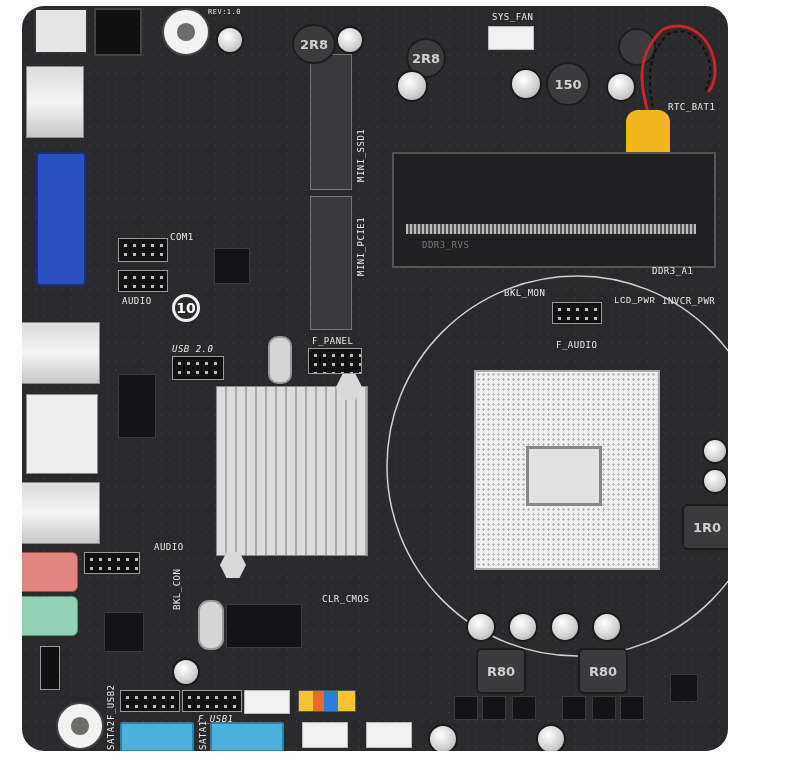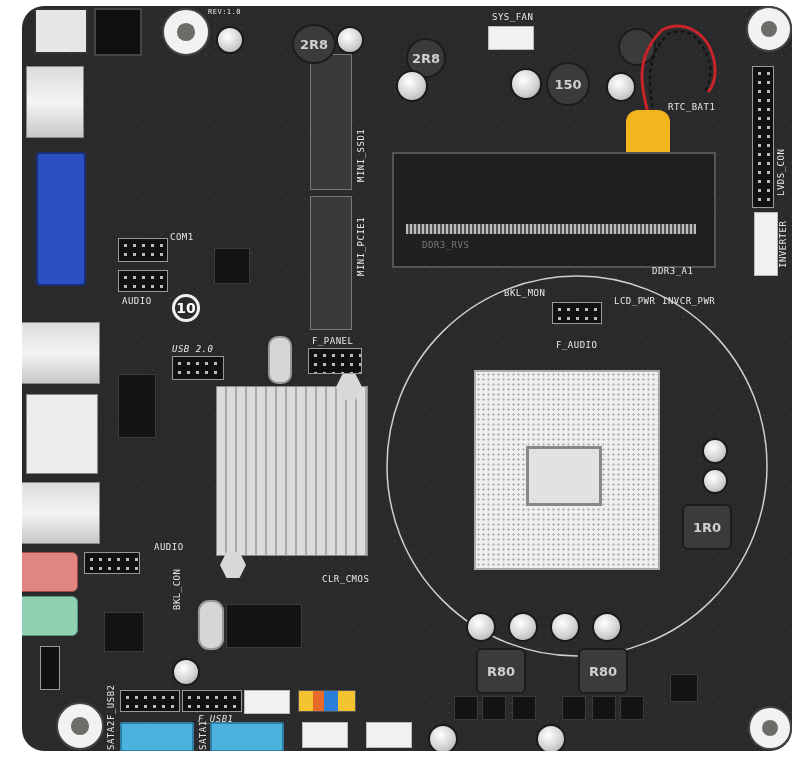--- a/index.html
+++ b/index.html
@@ -1,17 +1,17 @@
 <!DOCTYPE html>
 <html><head>
 <meta charset="utf-8">
 <style>
   html,body{margin:0;padding:0;background:#ffffff;}
   body{width:800px;height:763px;position:relative;overflow:hidden;font-family:"DejaVu Sans",sans-serif;}
-  .board{position:absolute;left:22px;top:6px;width:770px;height:745px;background:#2a2a2c;border-radius:22px;overflow:hidden;
+  .board{position:absolute;left:22px;top:6px;width:706px;height:745px;background:#2a2a2c;border-radius:22px;overflow:hidden;
     background-image:radial-gradient(rgba(255,255,255,0.05) 1px,transparent 1px);background-size:9px 9px;}
   .abs{position:absolute;}
   .silk{position:absolute;color:#e8e8e8;font-size:9px;letter-spacing:0.5px;white-space:nowrap;font-family:"DejaVu Sans Mono",monospace;}
   .silk.v{transform:rotate(-90deg);transform-origin:left top;}
   .ic{position:absolute;background:#141416;border:1px solid #3a3a3c;}
   .ind{position:absolute;background:#3b3b3d;border-radius:6px;border:2px solid #1c1c1c;color:#cfcfcf;font-weight:bold;font-size:13px;display:flex;align-items:center;justify-content:center;font-family:"DejaVu Sans",sans-serif;}
   .cap{position:absolute;border-radius:50%;background:radial-gradient(circle at 40% 35%,#ffffff,#cfcfcf 60%,#9a9a9a);border:2px solid #1a1a1a;}
   .mount{position:absolute;border-radius:50%;background:#f2f2f2;border:2px solid #444;}
   .mount::after{content:"";position:absolute;left:30%;top:30%;width:40%;height:40%;border-radius:50%;background:#6b6e68;}
   .usb{position:absolute;background:linear-gradient(#dcdcdc,#f4f4f4,#c8c8c8);border:1px solid #8a8a8a;}
@@ -94,21 +94,21 @@
   <div class="silk v" style="left:756px;top:262px;">INVERTER</div>
 
   <div class="abs" style="left:370px;top:146px;width:320px;height:112px;background:#202022;border:2px solid #555;"></div>
   <div class="abs" style="left:384px;top:218px;width:290px;height:10px;background:repeating-linear-gradient(90deg,#bbb 0 2px,#555 2px 4px);"></div>
   <div class="silk" style="left:400px;top:234px;color:#777;">DDR3_RVS</div>
   <div class="silk" style="left:630px;top:260px;">DDR3_A1</div>
 
   <div class="silk" style="left:482px;top:282px;">BKL_MON</div>
   <div class="hdr" style="left:530px;top:296px;width:48px;height:20px;"></div>
   <div class="silk" style="left:534px;top:334px;">F_AUDIO</div>
-  <div class="silk" style="left:592px;top:290px;">LCD_PWR</div>
+  <div class="silk" style="left:592px;top:290px;font-family:Liberation Mono, monospace;">LCD_PWR</div>
   <div class="silk" style="left:640px;top:290px;">INVCR_PWR</div>
 
   <svg class="abs" style="left:330px;top:260px;" width="450" height="400" viewBox="0 0 450 400">
     <circle cx="225" cy="200" r="190" fill="none" stroke="#cfcfcf" stroke-width="1.5"></circle>
   </svg>
   <div class="abs" style="left:452px;top:364px;width:182px;height:196px;background:#efefef;border:2px solid #aaa;
     background-image:radial-gradient(#b8b8b8 1px,transparent 1.3px);background-size:5px 5px;"></div>
   <div class="abs" style="left:504px;top:440px;width:70px;height:54px;background:#e2e2e2;border:3px solid #888;"></div>
 
   <div class="cap" style="left:680px;top:432px;width:22px;height:22px;"></div>
@@ -131,21 +131,21 @@
   <div class="cap" style="left:406px;top:718px;width:26px;height:26px;"></div>
   <div class="cap" style="left:514px;top:718px;width:26px;height:26px;"></div>
   <div class="mount" style="left:726px;top:700px;width:40px;height:40px;"></div>
 
   <div class="silk" style="left:132px;top:536px;">AUDIO</div>
   <div class="hdr" style="left:62px;top:546px;width:54px;height:20px;"></div>
   <div class="ic" style="left:82px;top:606px;width:38px;height:38px;"></div>
   <div class="silk v" style="left:150px;top:604px;">BKL_CON</div>
   <div class="abs" style="left:176px;top:594px;width:22px;height:46px;border-radius:11px;background:#d6d6d6;border:2px solid #999;"></div>
   <div class="ic" style="left:204px;top:598px;width:74px;height:42px;"></div>
-  <div class="silk" style="left:300px;top:568px;">CLR_CMOS</div>
+  <div class="silk" style="left:300px;top:588px;">CLR_CMOS</div>
   <div class="cap" style="left:150px;top:652px;width:24px;height:24px;"></div>
   <div class="abs" style="left:18px;top:640px;width:18px;height:42px;background:#111;border:1px solid #999;"></div>
   <div class="hdr" style="left:98px;top:684px;width:58px;height:20px;"></div>
   <div class="silk v" style="left:84px;top:714px;">F_USB2</div>
   <div class="hdr" style="left:160px;top:684px;width:58px;height:20px;"></div>
   <div class="silk" style="left:176px;top:708px;font-style:italic;">F_USB1</div>
   <div class="white-conn" style="left:222px;top:684px;width:44px;height:22px;"></div>
   <div class="abs" style="left:276px;top:684px;width:56px;height:20px;background:linear-gradient(90deg,#f4c430 0 25%,#e86a2a 25% 45%,#2c7fd8 45% 70%,#f4c430 70%);border:1px solid #555;"></div>
   <div class="white-conn" style="left:280px;top:716px;width:44px;height:24px;"></div>
   <div class="white-conn" style="left:344px;top:716px;width:44px;height:24px;"></div>

